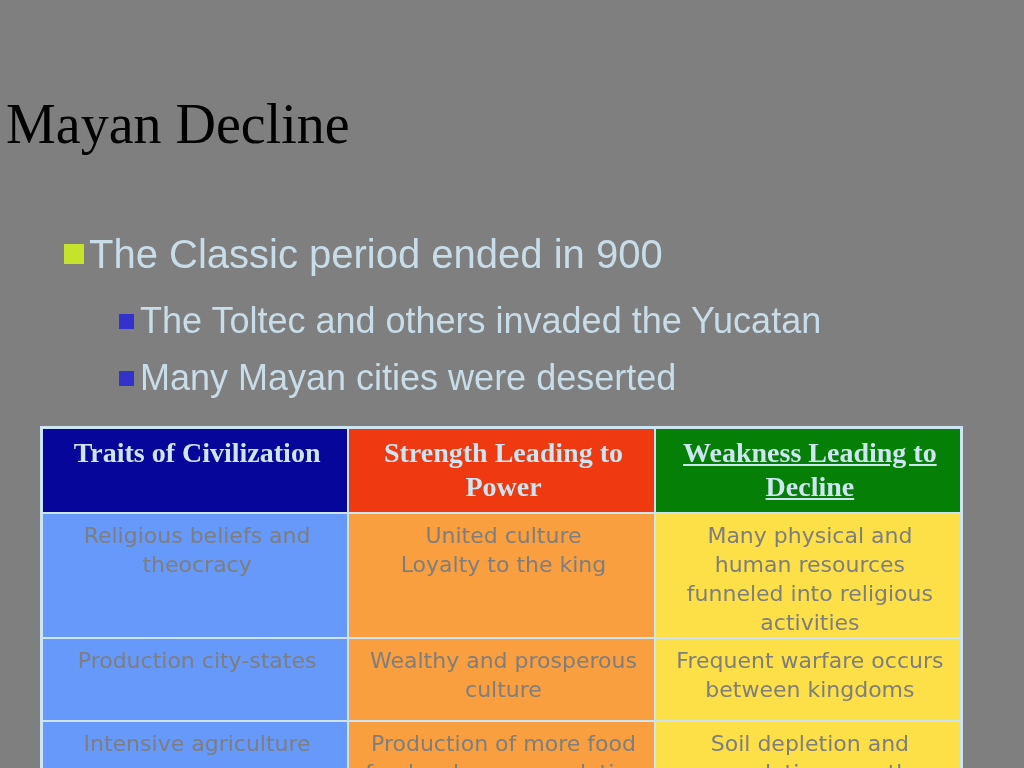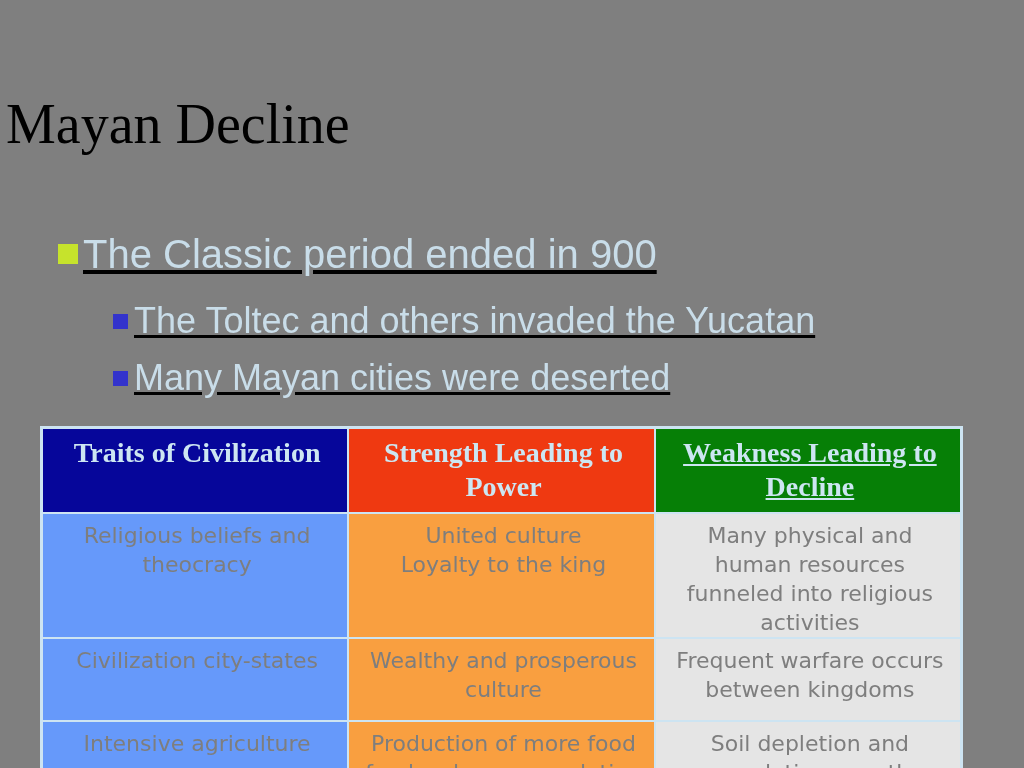--- a/index.html
+++ b/index.html
@@ -17,21 +17,21 @@
     position: absolute;
     top: 86px; left: 0; width: 1024px;
     margin: 6px;
     font-family: "Liberation Serif", serif;
     font-weight: normal;
     font-size: 56px;
     line-height: 1.15;
     color: #000000;
   }
 
-  .bullets { position: absolute; left: 58px; top: 228px; width: 920px; text-decoration: underline; }
+  .bullets { position: absolute; left: 64px; top: 228px; width: 920px; }
   .bullet-line { white-space: nowrap; }
   .bullet-line.l1 {
     font-size: 40px;
     line-height: 52px;
     margin-bottom: 12px;
     color: #C9DDE9;
   }
   .bullet-line.l2 {
     font-size: 36px;
     line-height: 57px;
@@ -79,21 +79,21 @@
   tr.hdr  > * { height: 76px; }
   tr.row1 > * { height: 94px; }
   tr.row2 > * { height: 74px; }
   tr.row3 > * { height: 93px; }
 
   .hdr .c1 { background: #06069A; }
   .hdr .c2 { background: #EF3911; }
   .hdr .c3 { background: #067F06; text-decoration: underline; }
   td.c1 { background: #6699FA; }
   td.c2 { background: #F99F40; margin-left: 24px; }
-  td.c3 { background: #e5e5e5; }
+  td.c3 { background: #fde047; }
 </style>
 </head>
 <body>
 
 <div class="slide">
 
   <h1 class="title">Mayan Decline</h1>
 
   <div class="bullets">
     <div class="bullet-line l1">
@@ -114,21 +114,21 @@
         <th class="c2">Strength Leading to Power</th>
         <th class="c3">Weakness Leading to Decline</th>
       </tr>
       <tr class="row1">
         <td class="c1">Religious beliefs and theocracy</td>
         <td class="c2">United culture
 Loyalty to the king</td>
         <td class="c3">Many physical and human resources funneled into religious activities</td>
       </tr>
       <tr class="row2">
-        <td class="c1">Civilization city-states</td>
+        <td class="c1">Production city-states</td>
         <td class="c2">Wealthy and prosperous culture</td>
         <td class="c3">Frequent warfare occurs between kingdoms</td>
       </tr>
       <tr class="row3">
         <td class="c1">Intensive agriculture</td>
         <td class="c2">Production of more food feeds a larger population</td>
         <td class="c3">Soil depletion and population growth creates need for more land</td>
       </tr>
     </tbody>
   </table>

